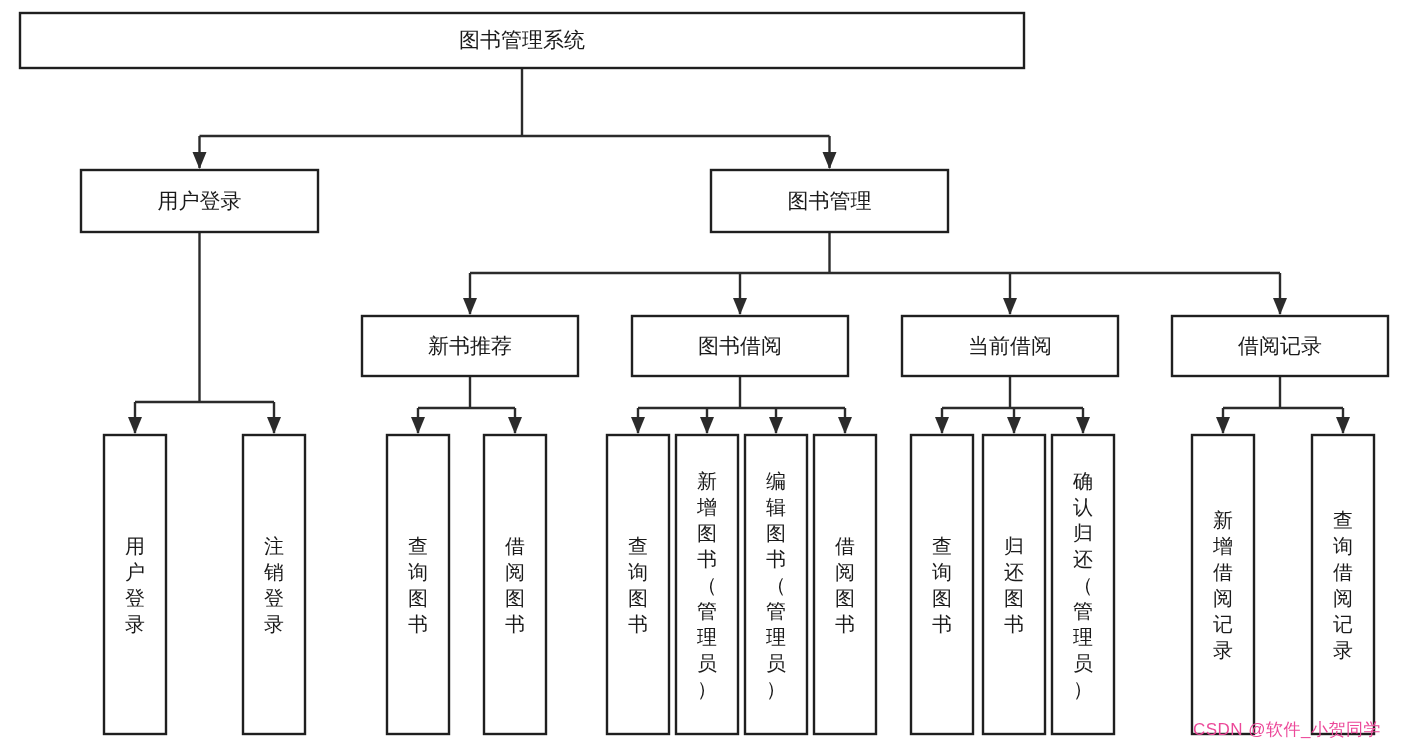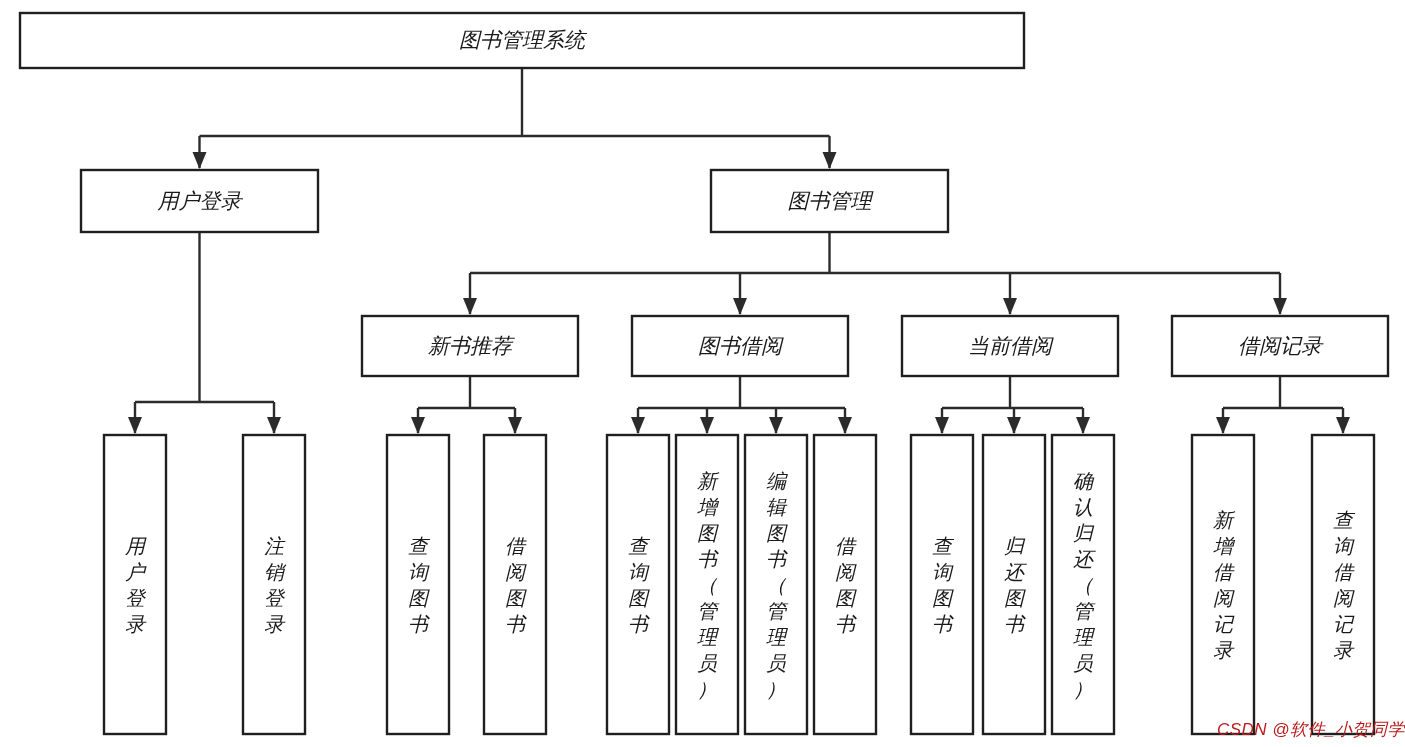--- a/index.html
+++ b/index.html
@@ -11,21 +11,20 @@
     width: 1405px;
     height: 747px;
     font-family: "Liberation Sans", "DejaVu Sans", sans-serif;
     overflow: hidden;
   }
   #diagram-root {
     position: relative;
     width: 1405px;
     height: 747px;
     background: #ffffff;
-    font-style: italic;
   }
   svg#diagram-svg {
     position: absolute;
     top: 0;
     left: 0;
     width: 1405px;
     height: 747px;
     display: block;
   }
   .node-box {
@@ -50,25 +49,25 @@
     dominant-baseline: middle;
   }
   .node-label-v {
     font-family: "Liberation Sans", "DejaVu Sans", sans-serif;
     font-size: 20px;
     fill: #1a1a1a;
     text-anchor: middle;
   }
   .watermark {
     position: absolute;
-    right: 0;
+    right: 24px;
     bottom: 6px;
     font-family: "Liberation Sans", "DejaVu Sans", sans-serif;
     font-size: 17px;
-    color: #b91c1c;
+    color: #ec4899;
     letter-spacing: 0.5px;
     white-space: nowrap;
     user-select: none;
   }
 </style>
 </head>
 <body>
 
 <div id="diagram-root">
   <svg id="diagram-svg" viewBox="0 0 1405 747">

